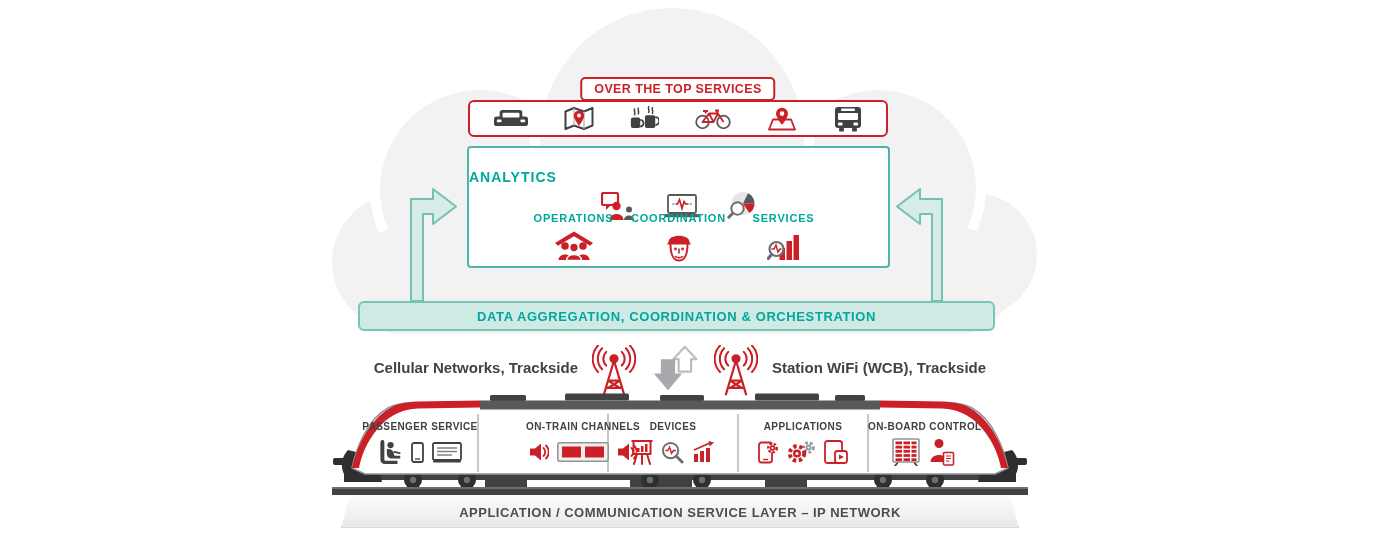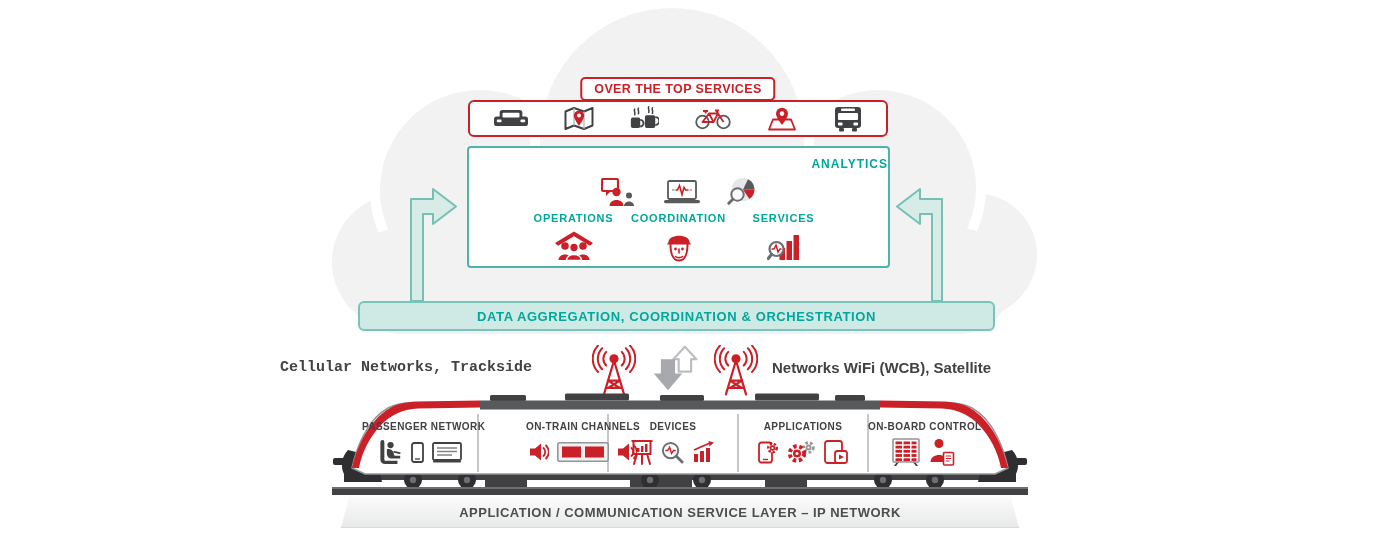--- a/index.html
+++ b/index.html
@@ -20,36 +20,36 @@
            border:2px solid #cb2027;border-radius:6px;display:flex;align-items:center;
            justify-content:space-between;padding:0 24px;box-sizing:border-box;}
   .ott-label{position:absolute;left:678px;top:77px;transform:translateX(-50%);background:#fff;
              border:2px solid #cb2027;border-radius:5px;padding:3px 12px;color:#cb2027;
              font-size:12.5px;font-weight:bold;letter-spacing:.4px;white-space:nowrap;z-index:3;}
   .icon{display:inline-flex;align-items:center;justify-content:center;}
 
   
   .an-box{position:absolute;left:467px;top:146px;width:423px;height:122px;background:#fff;
           border:2px solid #4eb4ab;border-radius:4px;box-sizing:border-box;z-index:2;}
-  .an-title{margin-top:9px;text-align:right;color:#00a79d;font-size:12px;font-weight:bold;letter-spacing:1px;}
+  .an-title{margin-top:21px;text-align:left;color:#00a79d;font-size:14px;font-weight:bold;letter-spacing:1px;}
   .an-icons{margin-top:3px;display:flex;justify-content:center;align-items:center;gap:26px;height:36px;}
   .an-cols{position:absolute;left:52px;right:52px;top:64px;display:flex;}
   .an-col{flex:1;text-align:center;}
   .an-col .lbl{color:#00a79d;font-size:11px;font-weight:bold;letter-spacing:.8px;}
   .an-col .ic{margin-top:3px;height:36px;display:flex;align-items:center;justify-content:center;}
 
   
   .agg-bar{position:absolute;left:358px;top:301px;width:637px;height:30px;background:#cfe9e4;
            border:2px solid #77c4b9;border-radius:6px;box-sizing:border-box;display:flex;
            align-items:center;justify-content:center;color:#00a79d;font-size:13px;
            font-weight:bold;letter-spacing:.6px;z-index:2;}
 
   
   .conn-text{position:absolute;color:#424244;font-size:15px;font-weight:600;top:359px;}
-  .conn-left{left:280px;width:298px;text-align:left;font-family:Liberation Mono, monospace;}
+  .conn-left{left:280px;width:298px;text-align:right;}
   .conn-right{left:772px;width:300px;text-align:left;}
 
   
   .sec{position:absolute;top:421px;text-align:center;z-index:3;}
   .sec .lbl{color:#414042;font-size:10px;font-weight:bold;letter-spacing:.4px;white-space:nowrap;}
   .sec .icons{margin-top:3px;display:flex;align-items:center;justify-content:center;gap:8px;height:34px;}
 
   
   .platform{position:absolute;left:341px;top:497px;width:678px;height:31px;
             background:linear-gradient(#fbfbfb,#e8e9e9);border:1px solid #d8d9da;border-top:none;
@@ -233,21 +233,21 @@
     </svg>
   </span>
   <span class="abs icon" style="left:714px;top:345px;">
     <svg width="44" height="53" viewBox="0 0 48 58">
       <circle cx="24" cy="15" r="5" fill="#cb2027"></circle>
       <path d="M24,17 L13,54 M24,17 L35,54 M17.5,39 H30.5 M15,47 H33 M17.5,39 L30.5,47 M30.5,39 L17.5,47" stroke="#cb2027" stroke-width="2.4" fill="none" stroke-linecap="round"></path>
       <path d="M15.5,7.5 A10.5,10.5 0 0 0 15.5,22.5 M11,3.5 A16.5,16.5 0 0 0 11,26.5 M6.5,0.5 A21,21 0 0 0 6.5,29.5" stroke="#cb2027" stroke-width="2.2" fill="none" stroke-linecap="round"></path>
       <path d="M32.5,7.5 A10.5,10.5 0 0 1 32.5,22.5 M37,3.5 A16.5,16.5 0 0 1 37,26.5 M41.5,0.5 A21,21 0 0 1 41.5,29.5" stroke="#cb2027" stroke-width="2.2" fill="none" stroke-linecap="round"></path>
     </svg>
   </span>
-  <div class="conn-text conn-right">Networks WiFi (WCB), Satellite</div>
+  <div class="conn-text conn-right">Station WiFi (WCB), Trackside</div>
 
   <svg class="abs" style="left:330px;top:390px;" width="700" height="110" viewBox="0 0 700 110">
     <rect x="40" y="82" width="620" height="8" fill="#414042"></rect>
     <rect x="155" y="88" width="42" height="9" fill="#414042"></rect>
     <rect x="300" y="90" width="62" height="8" fill="#414042"></rect>
     <rect x="435" y="88" width="42" height="9" fill="#414042"></rect>
     <path d="M18,60 C12,66 10,76 14,84 L14,92 H52 L48,74 L26,62 Z" fill="#2f2f31"></path>
     <rect x="3" y="68" width="13" height="7" rx="2" fill="#2f2f31"></rect>
     <path d="M682,60 C688,66 690,76 686,84 L686,92 H648 L652,74 L674,62 Z" fill="#2f2f31"></path>
     <rect x="684" y="68" width="13" height="7" rx="2" fill="#2f2f31"></rect>
@@ -280,21 +280,21 @@
       <line x1="148" y1="24" x2="148" y2="82"></line>
       <line x1="278" y1="24" x2="278" y2="82"></line>
       <line x1="408" y1="24" x2="408" y2="82"></line>
       <line x1="538" y1="24" x2="538" y2="82"></line>
     </g>
     <rect x="2" y="97" width="696" height="8" fill="#414042"></rect>
     <rect x="2" y="97" width="696" height="2" fill="#6d6e71"></rect>
   </svg>
 
   <div class="sec" style="left:362px;width:116px;">
-    <div class="lbl">PASSENGER NETWORK</div>
+    <div class="lbl">PASSENGER SERVICE</div>
     <div class="icons">
       <span class="icon">
         <svg width="24" height="28" viewBox="0 0 26 30">
           <path d="M4,2 C2,2 1.5,3.2 1.5,5 V23 C1.5,26 3.5,28 6.5,28 H20 V24.5 H7.5 C6.3,24.5 5.8,24 5.8,22.8 V5 C5.8,3.2 5.5,2 4,2 Z" fill="#414042"></path>
           <circle cx="12.5" cy="7.5" r="3.4" fill="#414042"></circle>
           <path d="M8.5,12 C12,11.3 15,12.8 15.8,16 L16.8,19 H23 V22 H14 C10.8,22 8.5,19.8 8.5,16.5 Z" fill="#414042"></path>
           <rect x="15.5" y="14.5" width="8" height="2" rx="1" transform="rotate(12 19.5 15.5)" fill="#414042"></rect>
         </svg>
       </span>
       <span class="icon">

